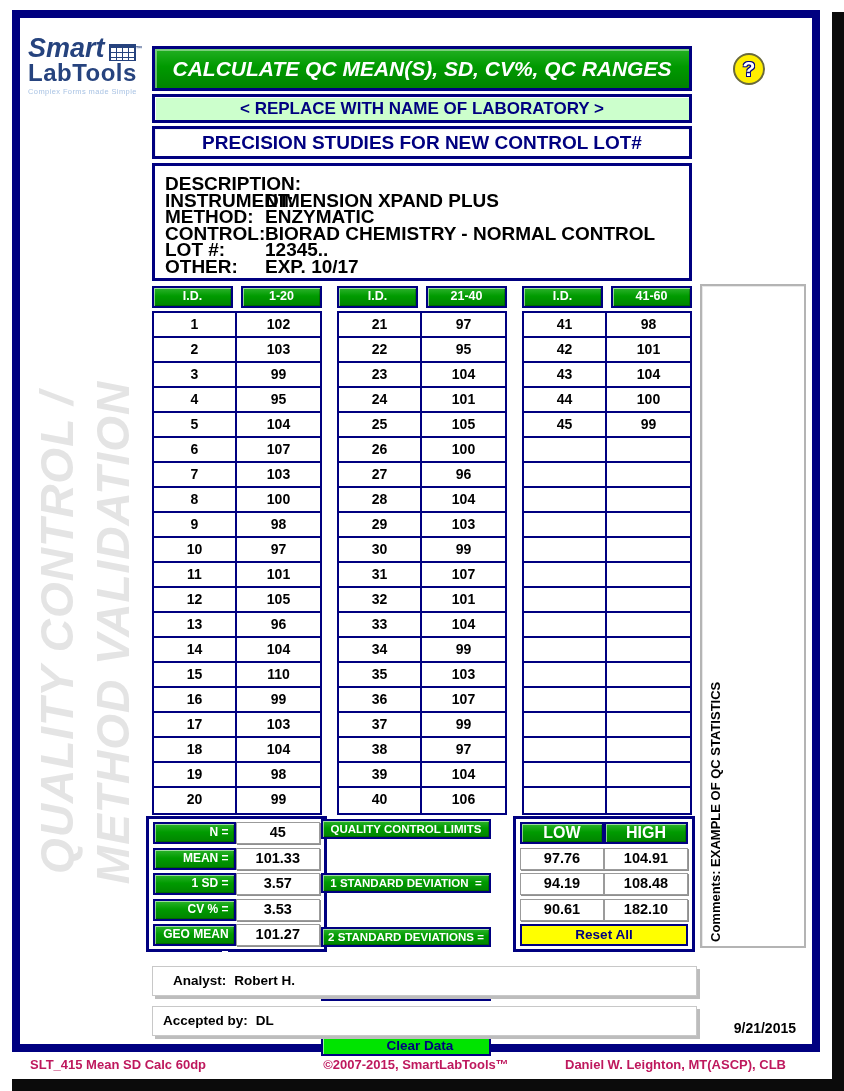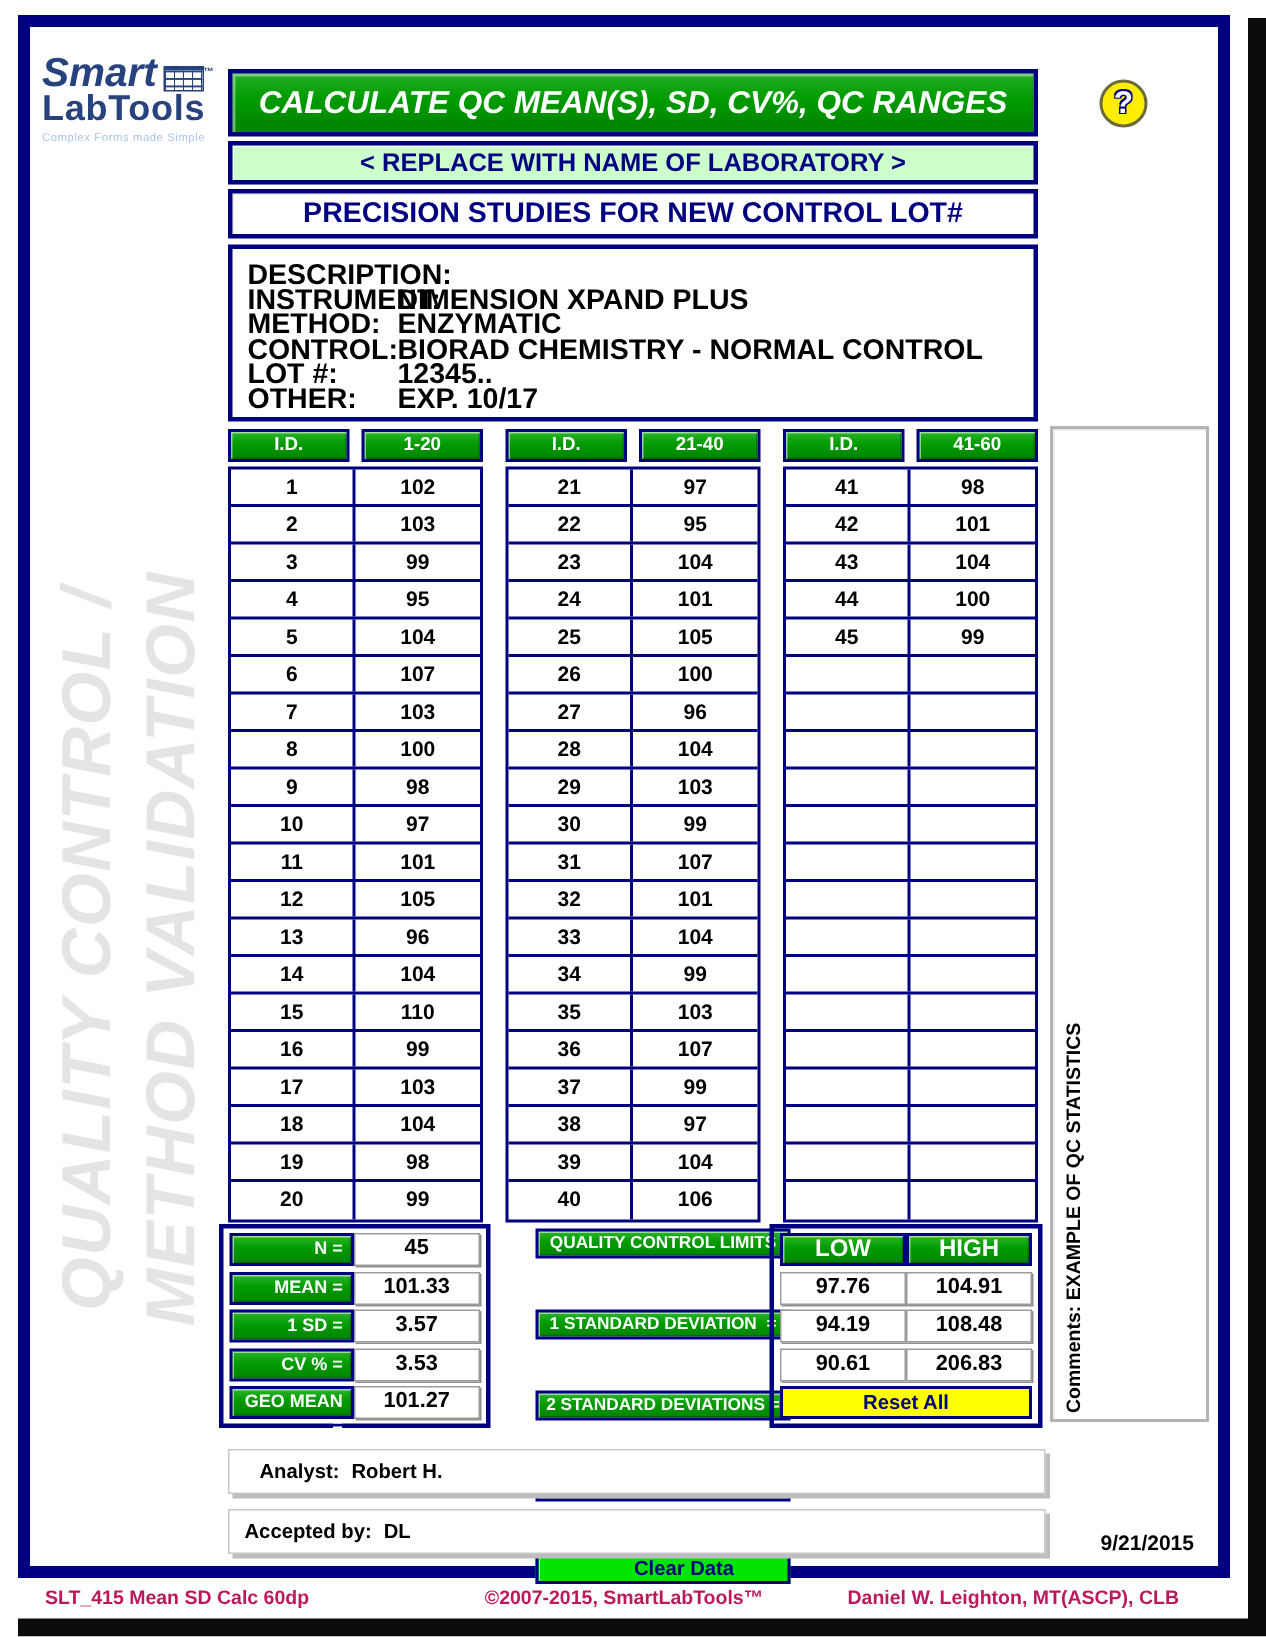--- a/index.html
+++ b/index.html
@@ -71,21 +71,21 @@
 
   
   .comments { position:absolute; left:700px; top:284px; width:106px; height:664px;
               border:2px solid #b4b4b4; background:#fff; box-shadow:inset 1px 1px 0 #e8e8e8; }
   .comments-text { position:absolute; left:708px; top:942px; transform:rotate(-90deg);
                    transform-origin:0 0; white-space:nowrap; font-size:13px; font-weight:bold; color:#000; }
 
   
   .grp { position:absolute; display:flex; flex-direction:column; justify-content:space-between; }
   .grp-left { left:146px; top:816px; width:181px; height:136px; border:3px solid #000080; padding:3px 4px; }
-  .grp-mid  { left:357px; top:819px; width:170px; height:130px;gap:34px; }
+  .grp-mid  { left:321px; top:819px; width:170px; height:130px;gap:34px; }
   .grp-right{ left:513px; top:816px; width:182px; height:136px; border:3px solid #000080; padding:3px 4px; }
   .srow { display:flex; justify-content:space-between; height:22px; }
   .stat-label { width:84px; font-size:12px; line-height:16px; text-align:right; padding-right:5px; }
   .white-box { background:#fff; border:1px solid #9b9b9b; font-weight:bold; font-size:14.5px;
                text-align:center; line-height:19px; color:#000;
                box-shadow:inset 1px 1px 0 #ffffff, 1px 1px 0 #8f8f8f; }
   .stat-value { width:86px; height:22px; }
   .qc-btn { height:22px; line-height:16px; font-size:11.5px; white-space:pre; }
   .lh-box { width:85px; height:22px; }
   .clear-btn { height:22px; line-height:17px; background:#00e400; border:2px solid #000080;
@@ -467,21 +467,21 @@
       <div class="srow">
         <div class="white-box lh-box">97.76</div>
         <div class="white-box lh-box">104.91</div>
       </div>
       <div class="srow">
         <div class="white-box lh-box">94.19</div>
         <div class="white-box lh-box">108.48</div>
       </div>
       <div class="srow">
         <div class="white-box lh-box">90.61</div>
-        <div class="white-box lh-box">206.83</div>
+        <div class="white-box lh-box">182.10</div>
       </div>
       <div class="reset-btn">Reset All</div>
     </div>
 
     <div class="sig-bar sig1">
       <span class="sig-label">Analyst:</span><span>Robert H.</span>
     </div>
     <div class="sig-bar sig2">
       <span class="sig-label">Accepted by:</span><span>DL</span>
     </div>

